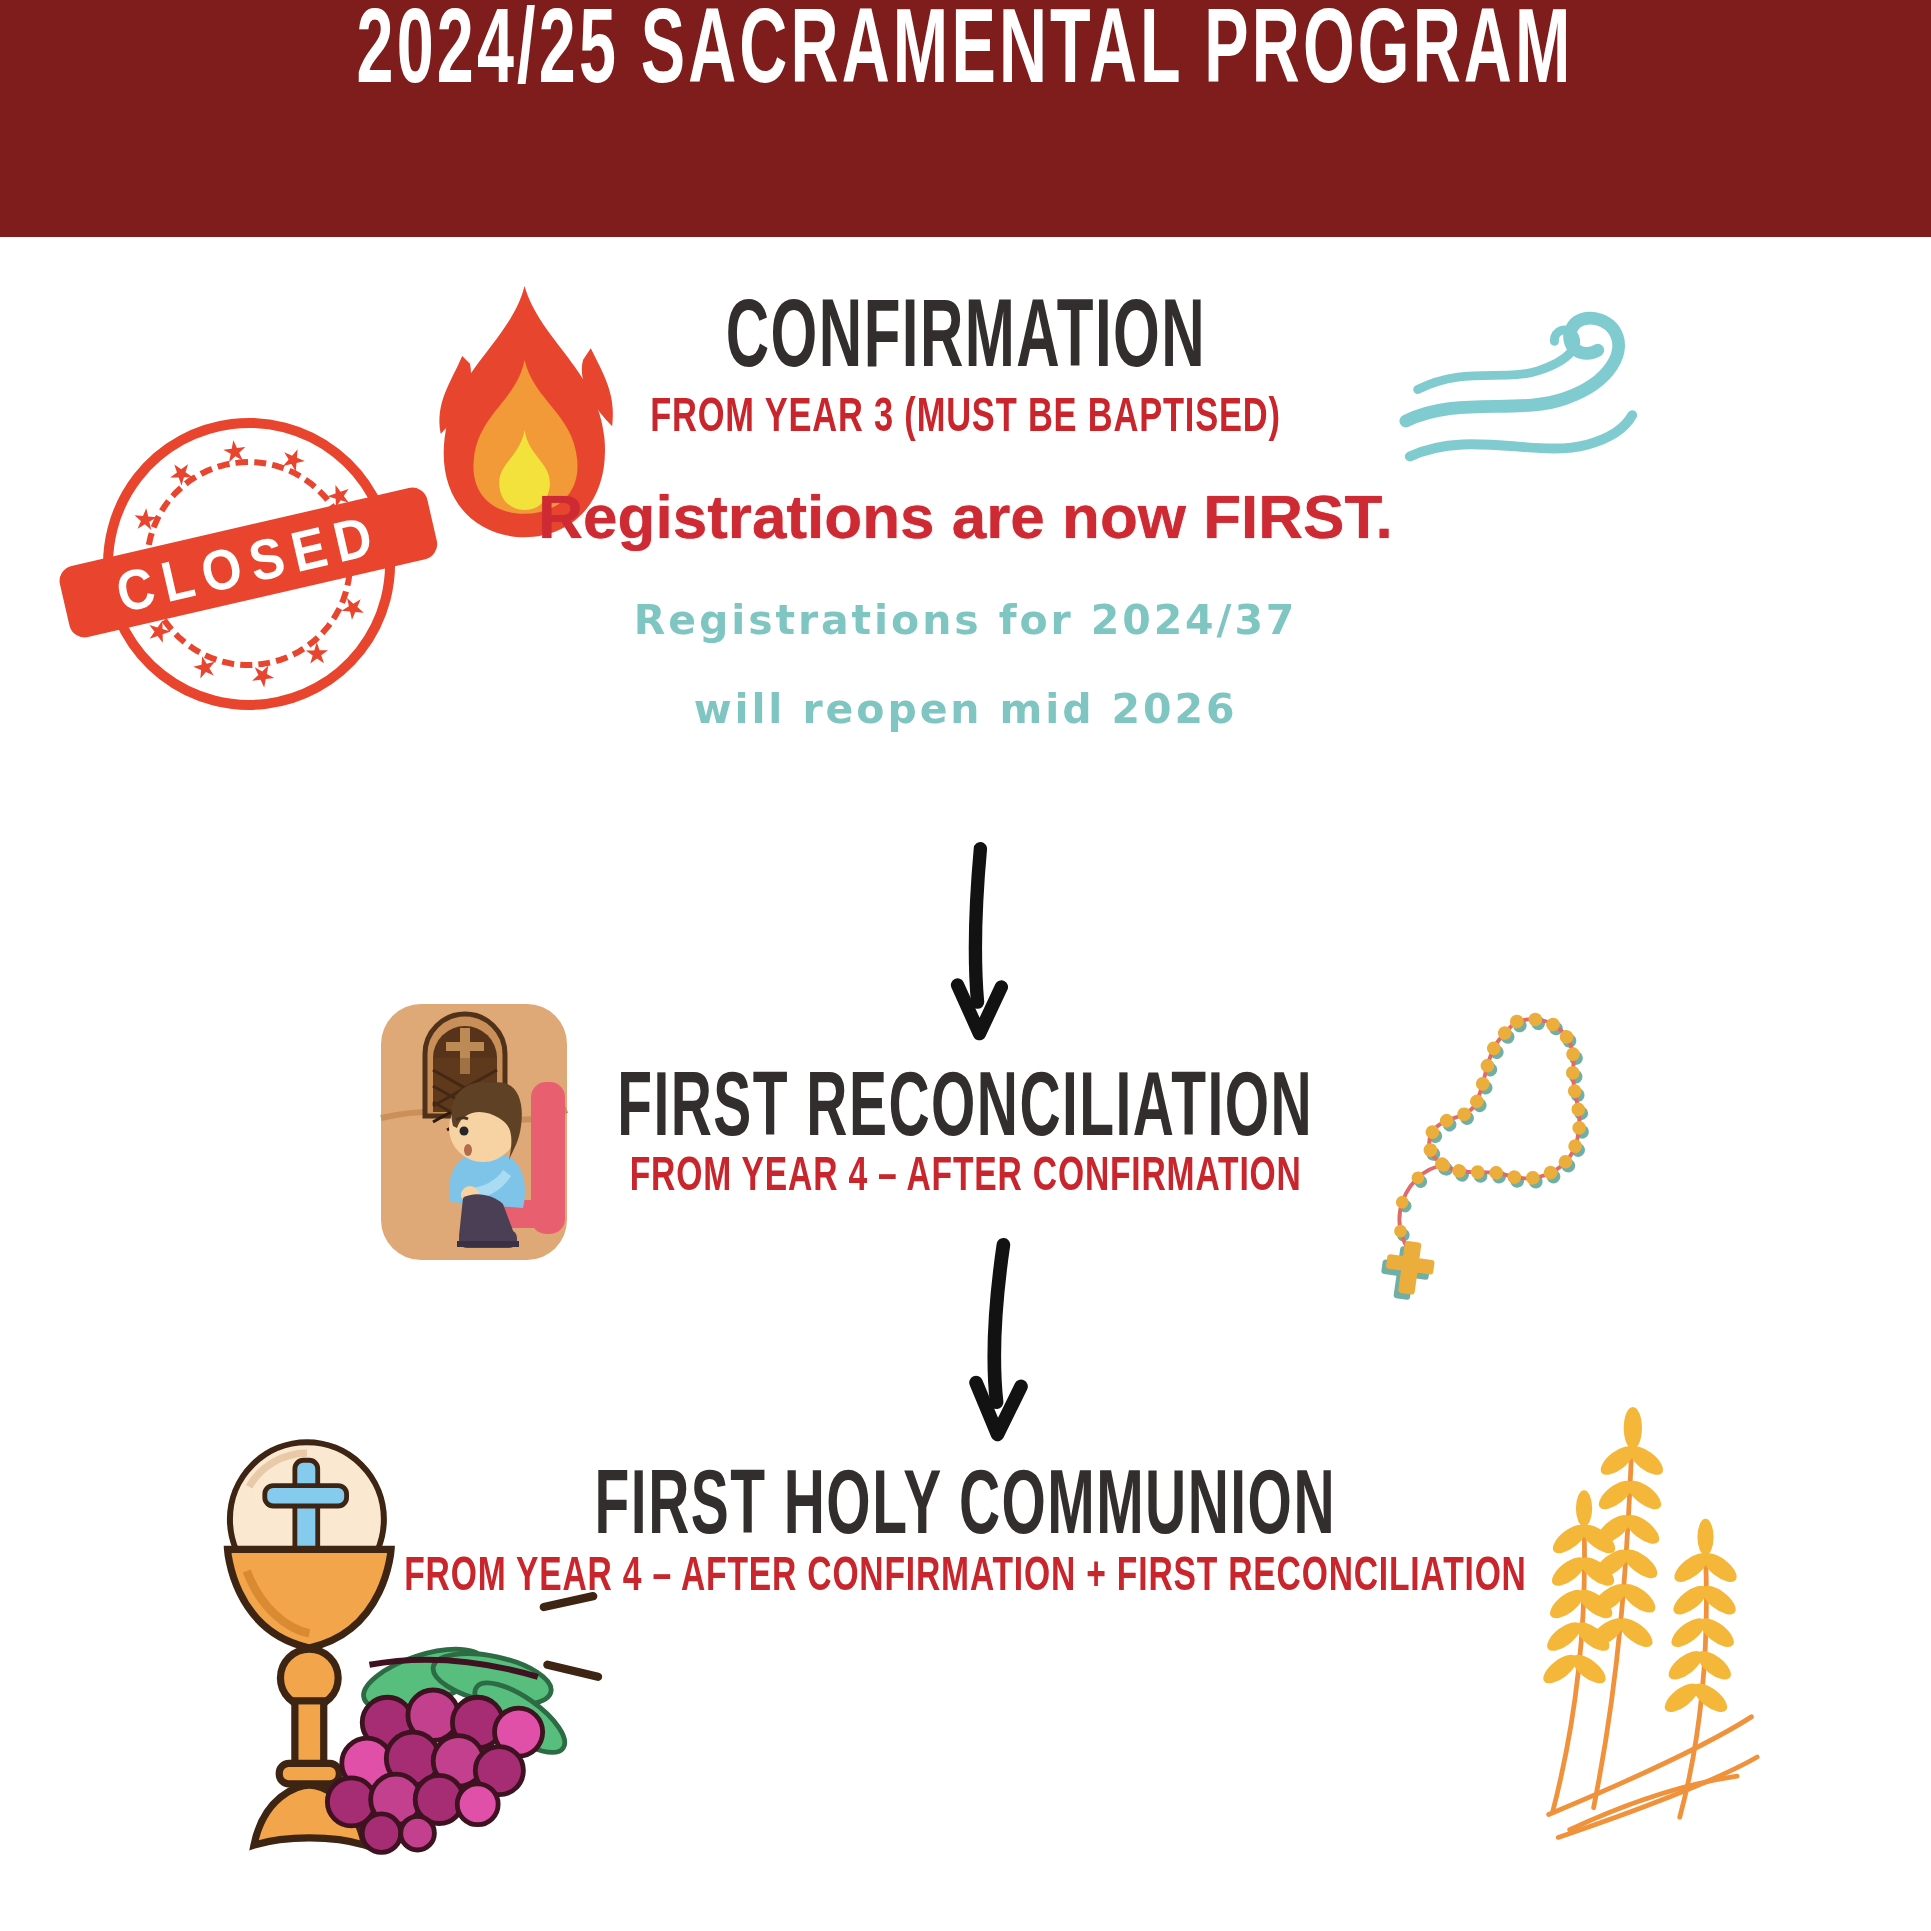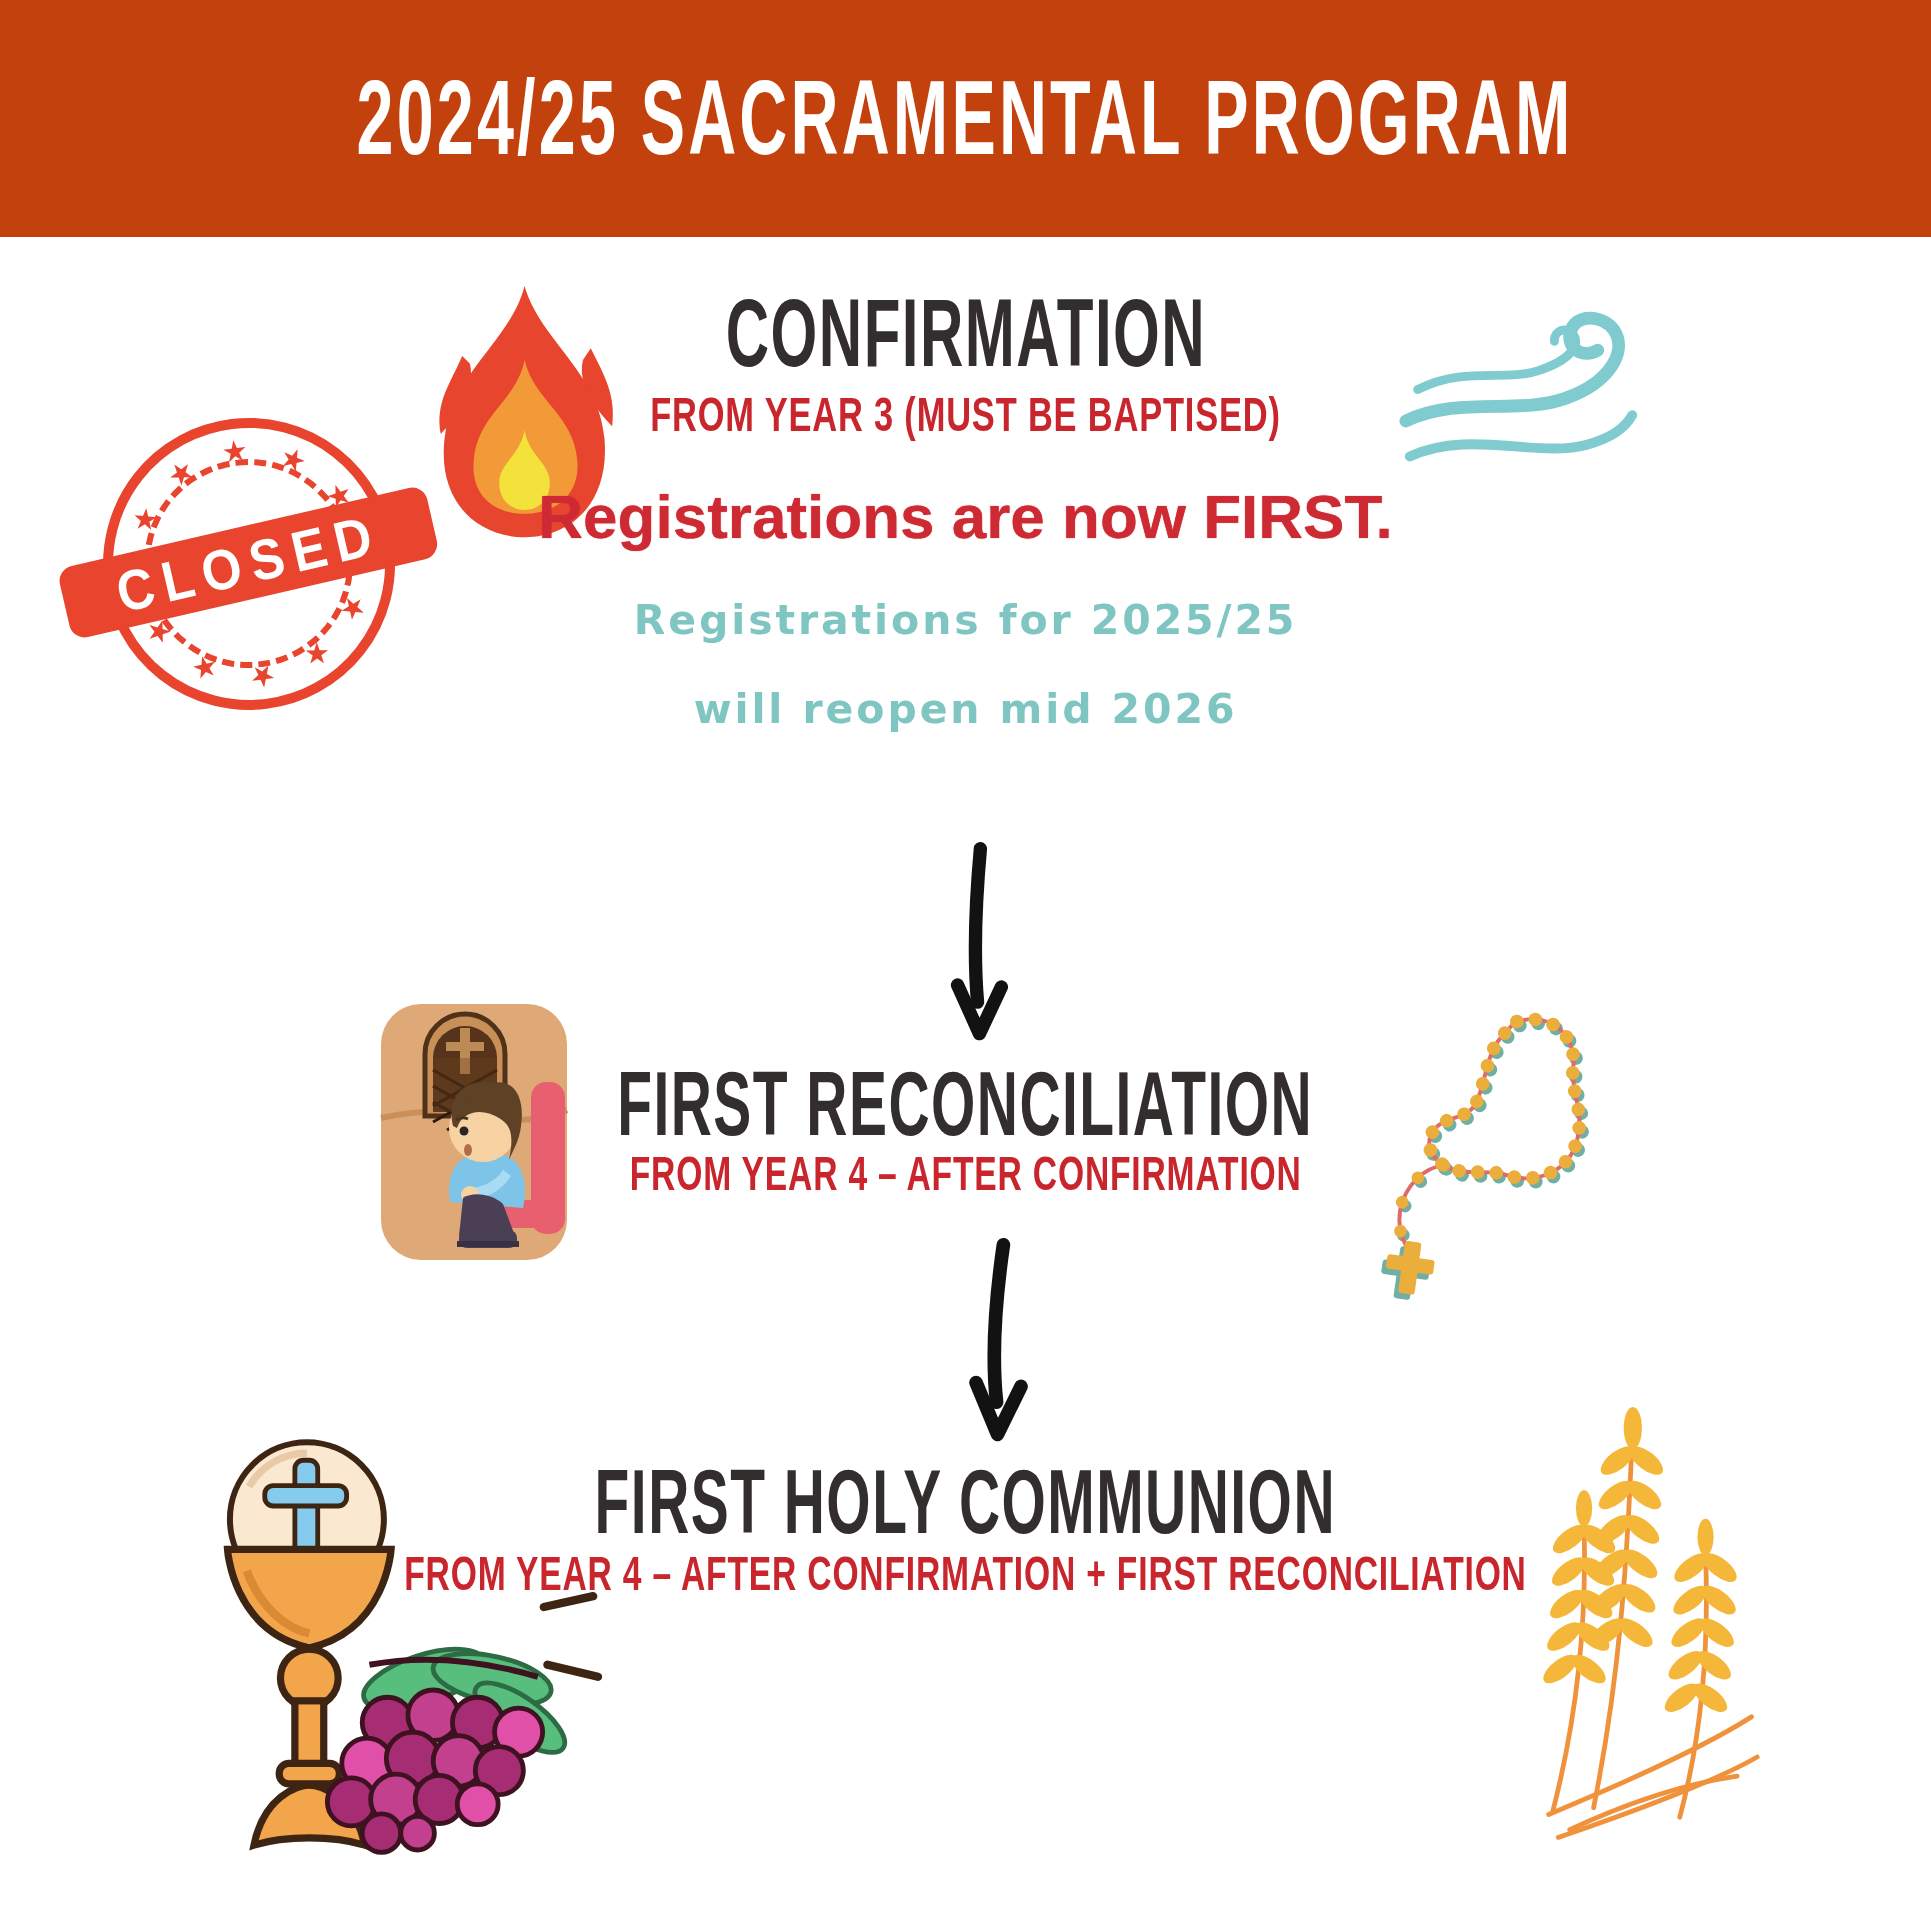--- a/index.html
+++ b/index.html
@@ -3,21 +3,21 @@
 <meta charset="utf-8">
 <style>
   html,body{margin:0;padding:0;background:#ffffff;}
   .canvas{
     position:relative;width:1931px;height:1931px;background:#ffffff;
     font-family:"Liberation Sans",sans-serif;overflow:hidden;
   }
   
   .header{
     position:absolute;left:0;top:0;width:1931px;height:237px;
-    background:#c2410c;display:flex;align-items:center;justify-content:center;
+    background:#7f1d1d;display:flex;align-items:flex-start;justify-content:center;
   }
   .header-title{
     color:#ffffff;font-weight:700;font-size:81px;letter-spacing:3.9px;
     display:inline-block;transform:scale(.82,1.3);white-space:nowrap;
   }
   
   .tblock{position:absolute;left:0;right:0;text-align:center;z-index:5;}
   .condense{display:inline-block;white-space:nowrap;}
   .sec-title{
     color:#332E2E;font-weight:700;font-size:77px;letter-spacing:1.9px;
@@ -115,21 +115,21 @@
       <path stroke-width="9" d="M30 92 C78 68 118 84 152 73 C186 62 196 46 188 36 C182 28 168 31 169 43"></path>
       <path stroke-width="13" d="M18 124 C72 98 132 118 180 101 C226 85 244 52 229 31 C218 16 190 14 185 34 C181 50 198 61 213 52"></path>
       <path stroke-width="10" d="M22 160 C82 132 152 162 202 148 C228 141 242 129 248 118"></path>
     </svg>
   </div>
 
   <div class="tblock" style="top:288px;">
     <div><span class="condense sec-title">CONFIRMATION</span></div>
     <div style="margin-top:14px;"><span class="condense sec-sub">FROM YEAR 3 (MUST BE BAPTISED)</span></div>
     <div style="margin-top:42px;"><span class="notice">Registrations are now FIRST.</span></div>
-    <div style="margin-top:44px;"><span class="reopen">Registrations for 2025/25</span></div>
+    <div style="margin-top:44px;"><span class="reopen">Registrations for 2024/37</span></div>
     <div style="margin-top:41px;"><span class="reopen">will reopen mid 2026</span></div>
   </div>
 
   <div class="icon arrow1">
     <svg viewBox="0 0 60 215" xmlns="http://www.w3.org/2000/svg" fill="none" stroke="#121212" stroke-linecap="round" stroke-linejoin="round">
       <path stroke-width="14" d="M32 7 C27 62 25 122 29 168"></path>
       <polyline stroke-width="14" points="8,150 31,201 54,152"></polyline>
     </svg>
   </div>
 

